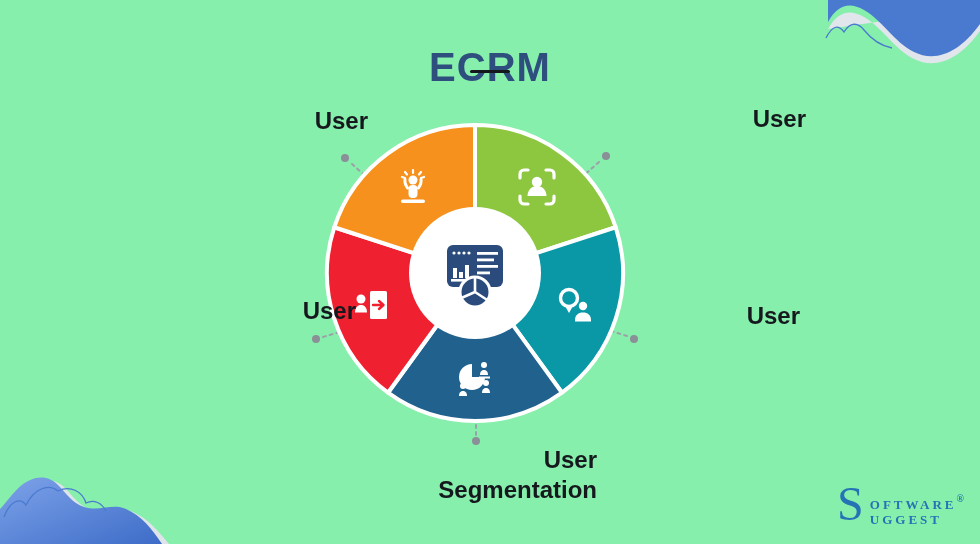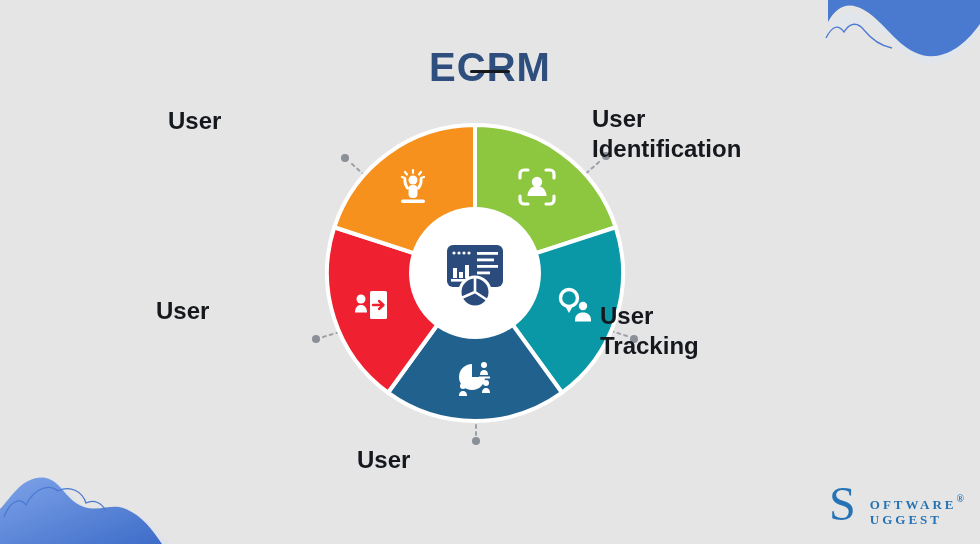--- a/index.html
+++ b/index.html
@@ -1,19 +1,19 @@
 <!DOCTYPE html>
 <html><head>
 <meta charset="utf-8">
 <style>
   html,body{margin:0;padding:0;}
   .stage{
     position:relative;
     width:980px;height:544px;
-    background:#e5e5e5;
+    background:#86efac;
     overflow:hidden;
     font-family:"Liberation Sans", sans-serif;
   }
   
   .wave{position:absolute;pointer-events:none;}
   .wave.tr{top:0;right:0;}
   .wave.bl{left:0;bottom:0;}
 
   
   .title{
@@ -32,38 +32,38 @@
 
   
   .connectors{position:absolute;left:0;top:0;pointer-events:none;}
   .connectors line{stroke:#9CA1A9;stroke-width:2;stroke-dasharray:3 4;stroke-linecap:round;}
   .connectors circle{fill:#8A8F98;}
 
   
   .seg-label{
     position:absolute;
     font-size:24px;font-weight:bold;color:#15181C;
-    text-align:left;line-height:30px;
+    text-align:right;line-height:30px;
   }
   .seg-label span{display:block;}
   .pos-top-left{left:168px;top:106px;width:200px;}
   .pos-top-right{left:592px;top:104px;width:214px;}
   .pos-left{left:156px;top:296px;width:200px;}
   .pos-right{left:600px;top:301px;width:200px;}
   .pos-bottom{left:357px;top:445px;width:240px;}
 
   
   .logo{
     position:absolute;right:16px;bottom:18px;
     display:flex;align-items:flex-start;
     color:#2573B5;
     font-family:"Liberation Serif", serif;
   }
   .logo-s{font-size:48px;line-height:38px;font-weight:400;}
-  .logo-col{display:flex;flex-direction:column;margin-left:14px;padding-top:6px;}
+  .logo-col{display:flex;flex-direction:column;margin-left:6px;padding-top:6px;}
   .logo-word{
     font-variant:small-caps;
     font-size:18px;line-height:15px;letter-spacing:3px;font-weight:bold;
   }
   .logo-word sup{font-size:10px;letter-spacing:0;}
 </style>
 </head>
 <body>
 
 <div class="stage">
@@ -184,28 +184,27 @@
       </g>
       <circle cx="22" cy="15" r="4.5" fill="#fff"></circle>
       <path d="M16.5,23 C14.5,20 13.5,17 14,14.5 M27.5,23 C29.5,20 30.5,17 30,14.5" fill="none" stroke="#fff" stroke-width="3" stroke-linecap="round"></path>
       <rect x="17.5" y="20" width="9" height="13" rx="4" fill="#fff"></rect>
       <rect x="10" y="34.5" width="24" height="3.6" rx="1.8" fill="#fff"></rect>
     </g>
   </svg>
 
   <div class="seg-label pos-top-right">
     <span>User</span>
-    <span>Identification</span>
   </div>
   <div class="seg-label pos-right">
     <span>User</span>
-    <span>Tracking</span>
   </div>
   <div class="seg-label pos-bottom">
     <span>User</span>
+    <span>Segmentation</span>
   </div>
   <div class="seg-label pos-left">
     <span>User</span>
   </div>
   <div class="seg-label pos-top-left">
     <span>User</span>
   </div>
 
   <div class="logo">
     <span class="logo-s">S</span>

